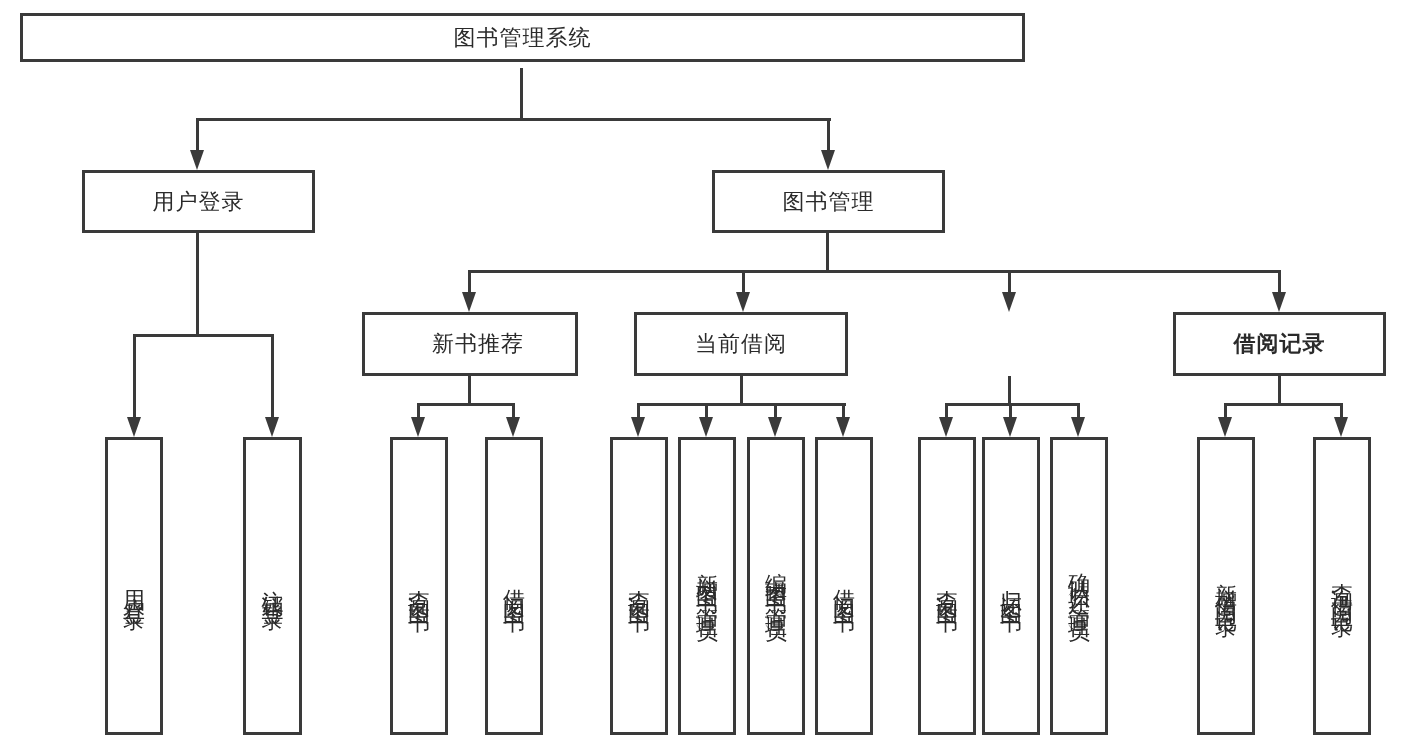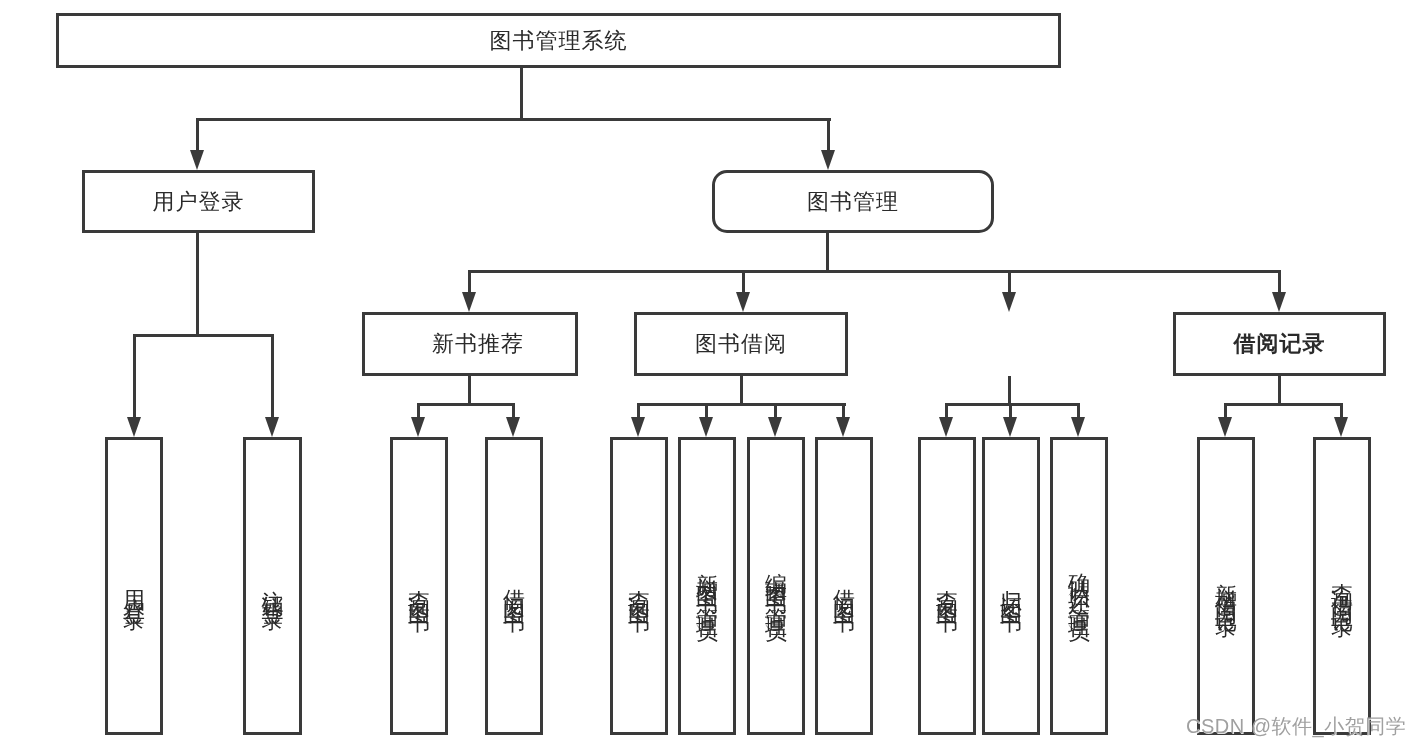--- a/index.html
+++ b/index.html
@@ -106,42 +106,41 @@
   <div class="seg" style="left:945px;top:403px;width:135px;height:3px;"></div>
   <div class="drop" style="left:945px;top:403px;height:14px;"></div>
   <div class="drop" style="left:1009px;top:403px;height:14px;"></div>
   <div class="drop" style="left:1077px;top:403px;height:14px;"></div>
 
   <div class="seg" style="left:1278px;top:376px;width:3px;height:30px;"></div>
   <div class="seg" style="left:1224px;top:403px;width:119px;height:3px;"></div>
   <div class="drop" style="left:1224px;top:403px;height:14px;"></div>
   <div class="drop" style="left:1340px;top:403px;height:14px;"></div>
 
-  <div class="box" style="left:20px;top:13px;width:1005px;height:55px;margin-left:36px;">图书管理系统</div>
+  <div class="box" style="left:20px;top:13px;width:1005px;height:49px;">图书管理系统</div>
 
   <div class="box" style="left:82px;top:170px;width:233px;height:63px;">用户登录</div>
-  <div class="box" style="left:712px;top:170px;width:282px;height:63px;border-radius:15px;">图书管理</div>
+  <div class="box" style="left:712px;top:170px;width:233px;height:63px;">图书管理</div>
 
   <div class="box" style="left:362px;top:312px;width:216px;height:64px;padding-left:16px;">新书推荐</div>
-  <div class="box" style="left:634px;top:312px;width:214px;height:64px;">图书借阅</div>
+  <div class="box" style="left:634px;top:312px;width:214px;height:64px;">当前借阅</div>
   <div class="box" style="left:1173px;top:312px;width:213px;height:64px;font-weight:bold;">借阅记录</div>
 
   <div class="box vbox" style="left:105px;top:437px;width:58px;height:298px;">用户登录</div>
   <div class="box vbox" style="left:243px;top:437px;width:59px;height:298px;">注销登录</div>
 
   <div class="box vbox" style="left:390px;top:437px;width:58px;height:298px;">查询图书</div>
   <div class="box vbox" style="left:485px;top:437px;width:58px;height:298px;">借阅图书</div>
 
   <div class="box vbox" style="left:610px;top:437px;width:58px;height:298px;">查询图书</div>
   <div class="box vbox" style="left:678px;top:437px;width:58px;height:298px;">新增图书（管理员）</div>
   <div class="box vbox" style="left:747px;top:437px;width:58px;height:298px;">编辑图书（管理员）</div>
   <div class="box vbox" style="left:815px;top:437px;width:58px;height:298px;">借阅图书</div>
 
   <div class="box vbox" style="left:918px;top:437px;width:58px;height:298px;">查询图书</div>
   <div class="box vbox" style="left:982px;top:437px;width:58px;height:298px;">归还图书</div>
   <div class="box vbox" style="left:1050px;top:437px;width:58px;height:298px;">确认归还（管理员）</div>
 
   <div class="box vbox" style="left:1197px;top:437px;width:58px;height:298px;">新增借阅记录</div>
   <div class="box vbox" style="left:1313px;top:437px;width:58px;height:298px;">查询借阅记录</div>
 
-  <div class="watermark">CSDN @软件_小贺同学</div>
 
 </div>
 
 </body></html>

